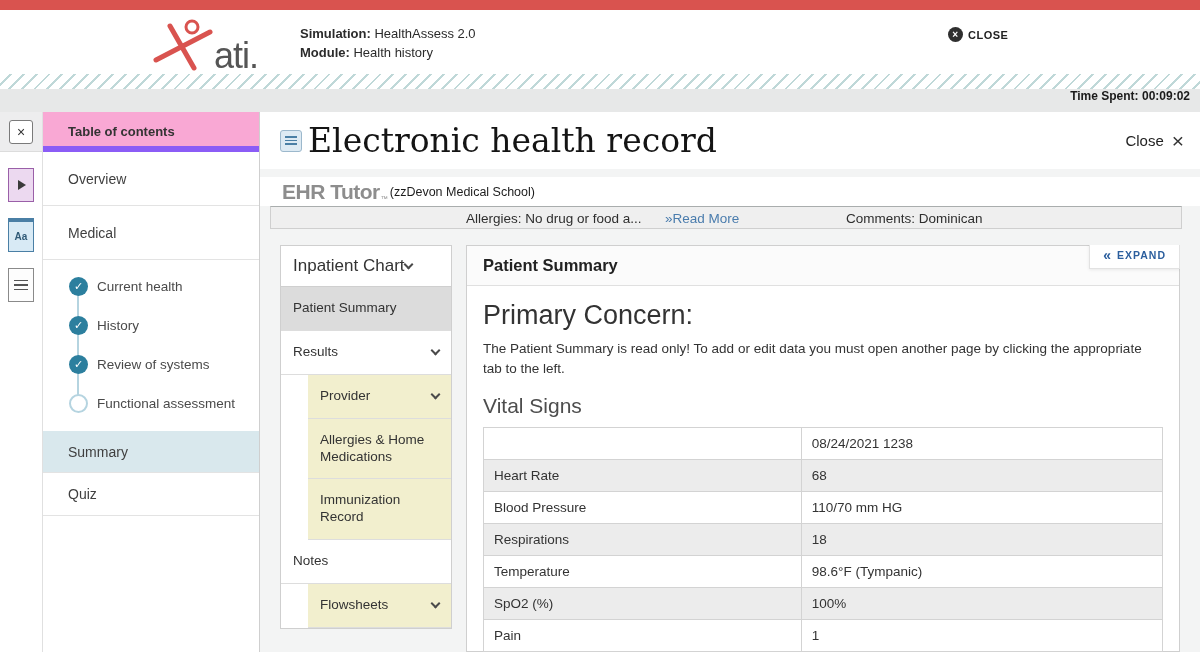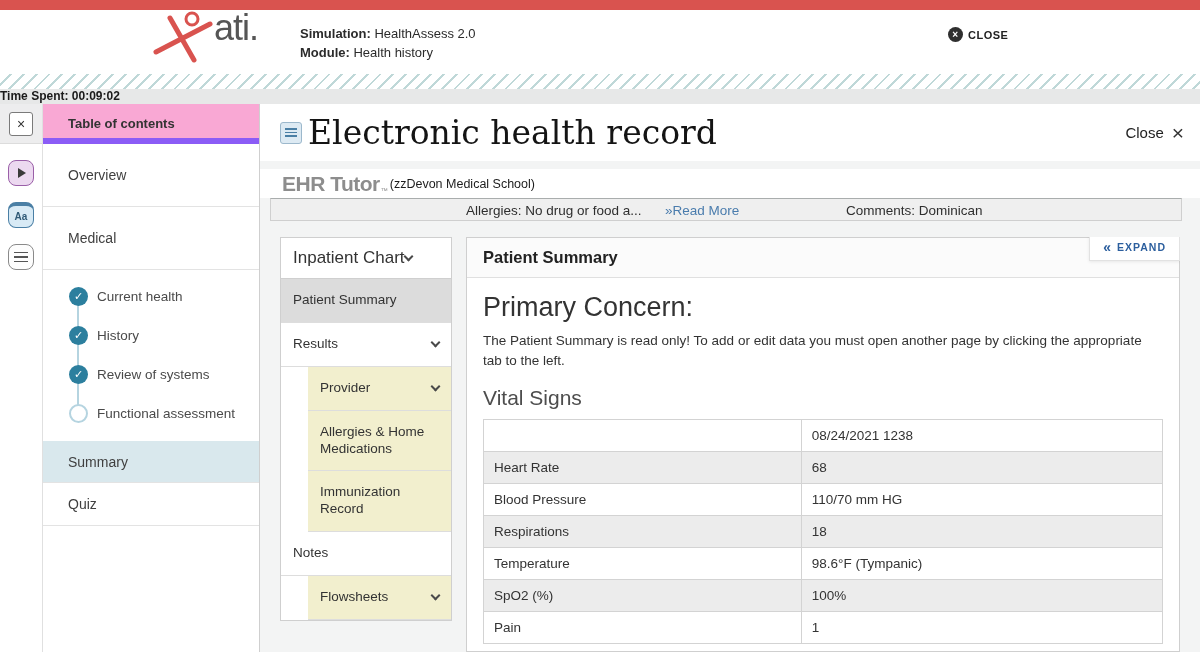--- a/index.html
+++ b/index.html
@@ -3,60 +3,60 @@
 <meta charset="utf-8">
 <style>
   * { box-sizing: border-box; margin: 0; padding: 0; }
   html,body { width:1200px; height:652px; overflow:hidden; background:#fff;
               font-family:"Liberation Sans", sans-serif; }
   .screen { width:1200px; height:652px; display:flex; flex-direction:column; }
 
   
   .top-red-bar { height:10px; background:#d9534f; flex:none; }
   .app-header { height:64px; background:#fff; position:relative; flex:none; }
-  .ati-logo { position:absolute; left:148px; top:0; display:flex; }
+  .ati-logo { position:absolute; left:148px; top:8px; display:flex; align-items:flex-end; }
   .ati-text { font-size:36px; color:#555; letter-spacing:-1px; line-height:1; margin-left:-14px; }
   .sim-info { position:absolute; left:300px; top:14px; font-size:13px; color:#2b2b2b; line-height:19px; }
   .sim-info b { font-weight:700; }
   .close-btn { position:absolute; left:948px; top:17px; display:flex; align-items:center; gap:5px;
                background:none; border:none; cursor:pointer; font-family:inherit;
                font-size:11px; font-weight:700; letter-spacing:.5px; color:#222; }
   .close-circle { width:15px; height:15px; border-radius:50%; background:#2f2f2f; color:#fff;
                   font-size:10px; line-height:15px; text-align:center; font-weight:700; }
   .stripe-band { height:15px; flex:none; background:#fff;
     background-image:repeating-linear-gradient(135deg,#fff 0 7px,#bfd8d8 7px 9px); }
-  .time-bar { height:15px; flex:none; background:#e7e8e8; text-align:left; padding-right:10px;
+  .time-bar { height:23px; flex:none; background:#e7e8e8; text-align:right; padding-right:10px;
               font-size:12px; font-weight:700; color:#1a1a1a; line-height:15px; }
 
   
   .body-row { flex:1; display:flex; overflow:hidden; }
 
   
   .icon-rail { width:43px; flex:none; background:#fff; border-right:1px solid #e0e0e0;
                display:flex; flex-direction:column; align-items:center; }
   .rail-head { width:100%; height:40px; background:#ededee; border-bottom:1px solid #dcdcdc;
                display:flex; align-items:center; justify-content:center; flex:none; }
   .rail-x { width:24px; height:24px; background:#fff; border:1.5px solid #7a7a7a; border-radius:3px;
             font-size:14px; color:#333; line-height:20px; cursor:pointer; }
-  .rail-icon { width:26px; height:26px; border-radius:8px; margin-top:16px; cursor:pointer;
+  .rail-icon { width:26px; height:34px; border-radius:0; margin-top:16px; cursor:pointer;
                display:flex; align-items:center; justify-content:center; }
   .rail-icon.play { background:#ecd9f0; border:1.5px solid #9a5fa8; }
   .tri { width:0; height:0; border-left:8px solid #3a3a3a; border-top:5px solid transparent;
          border-bottom:5px solid transparent; margin-left:2px; }
   .rail-icon.book { background:#d8eaf5; border:1.5px solid #4a7fa5; border-top-width:4px; }
   .aa { font-size:10px; font-weight:700; color:#2f5a77; }
   .rail-icon.list { background:#fdfdfd; border:1.5px solid #8a8a8a; flex-direction:column; gap:3px; }
   .rail-icon.list i { display:block; width:14px; height:1.5px; background:#555; }
 
   
   .toc { width:217px; flex:none; background:#fff; border-right:1px solid #cfcfcf; }
   .toc-head { height:40px; background:#f9a8d4; border-bottom:6px solid #8b5cf6;
               font-size:13px; font-weight:700; color:#333; line-height:40px; padding-left:25px; }
   .toc-item { padding-left:25px; font-size:14px; color:#3f3f3f; border-bottom:1px solid #e3e3e3;
-              height:63px; display:flex; align-items:center; cursor:pointer; }
+              height:54px; display:flex; align-items:center; cursor:pointer; }
   .toc-item.summary { background:#d9e8ed; height:42px; font-weight:400; }
   .toc-item.quiz { height:43px; }
   .toc-steps { position:relative; padding:7px 0 8px; border-bottom:0; }
   .toc-steps::before { content:''; position:absolute; left:34px; top:25px; height:118px;
                        width:2px; background:#b5d4e0; }
   .step { height:39px; display:flex; align-items:center; padding-left:26px; cursor:pointer;
           font-size:13.5px; color:#4a4a4a; position:relative; }
   .dot { width:19px; height:19px; border-radius:50%; margin-right:9px; flex:none; z-index:1;
          text-align:center; }
   .dot.done { background:#2c7f9e; color:#fff; font-size:11px; line-height:19px; }

